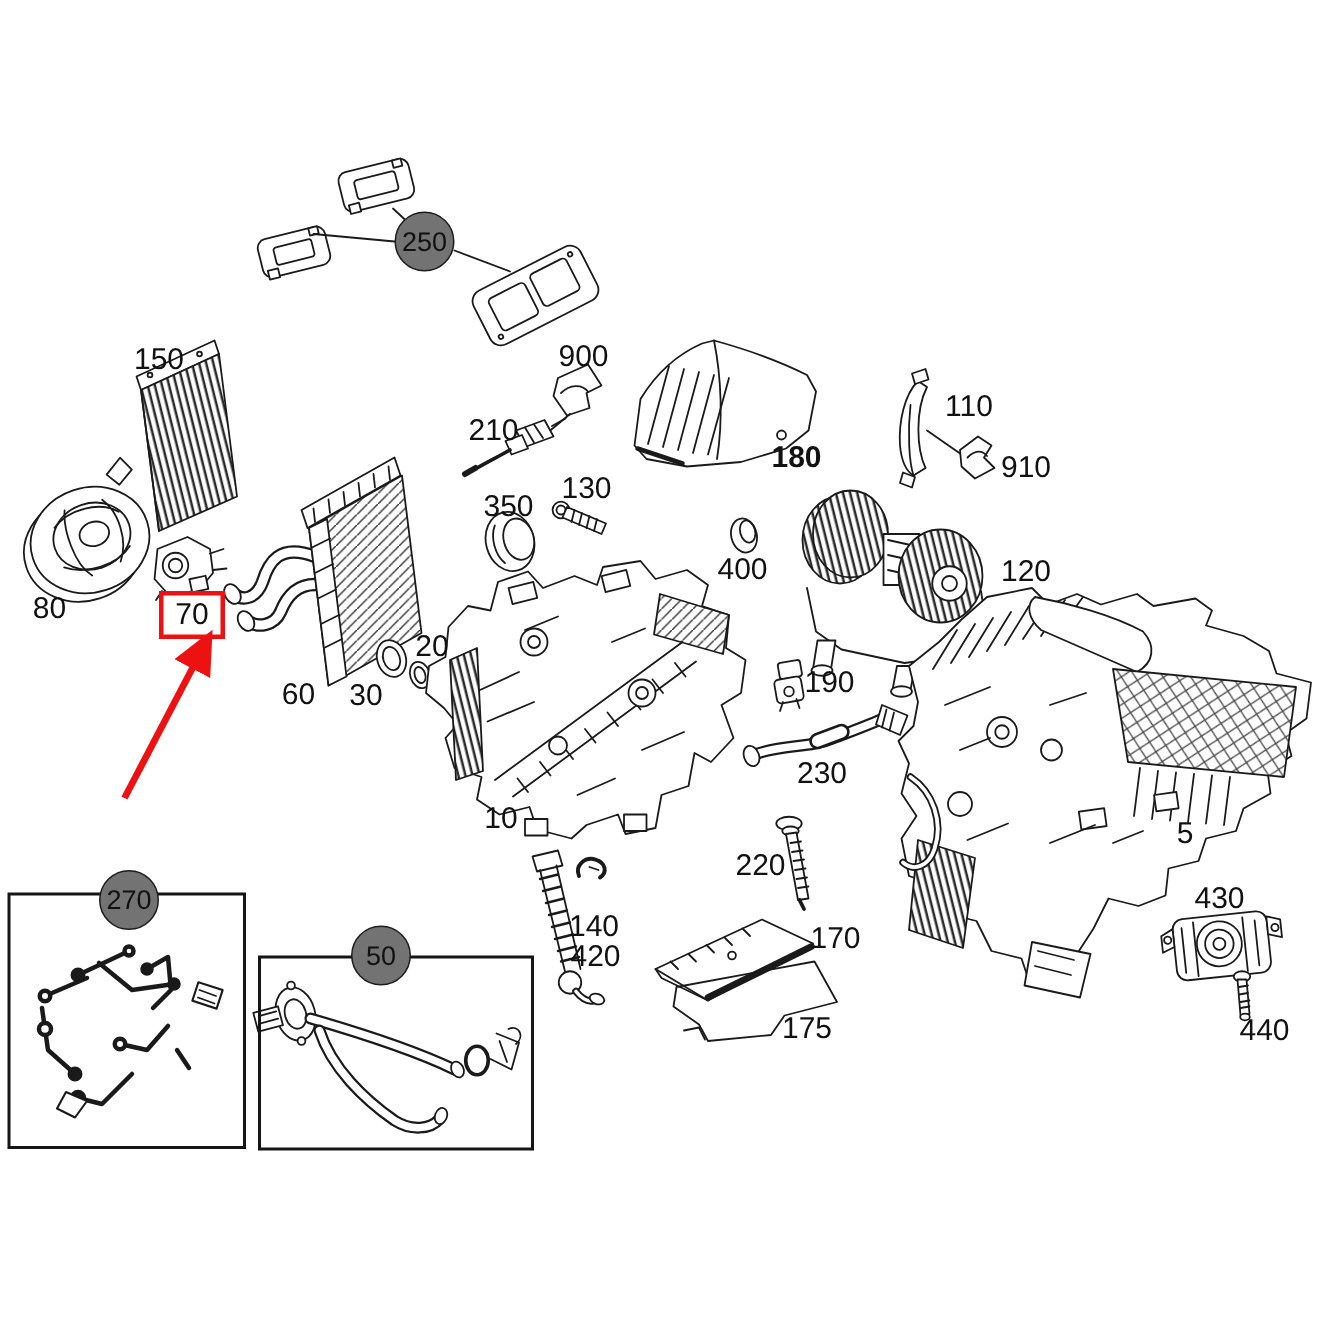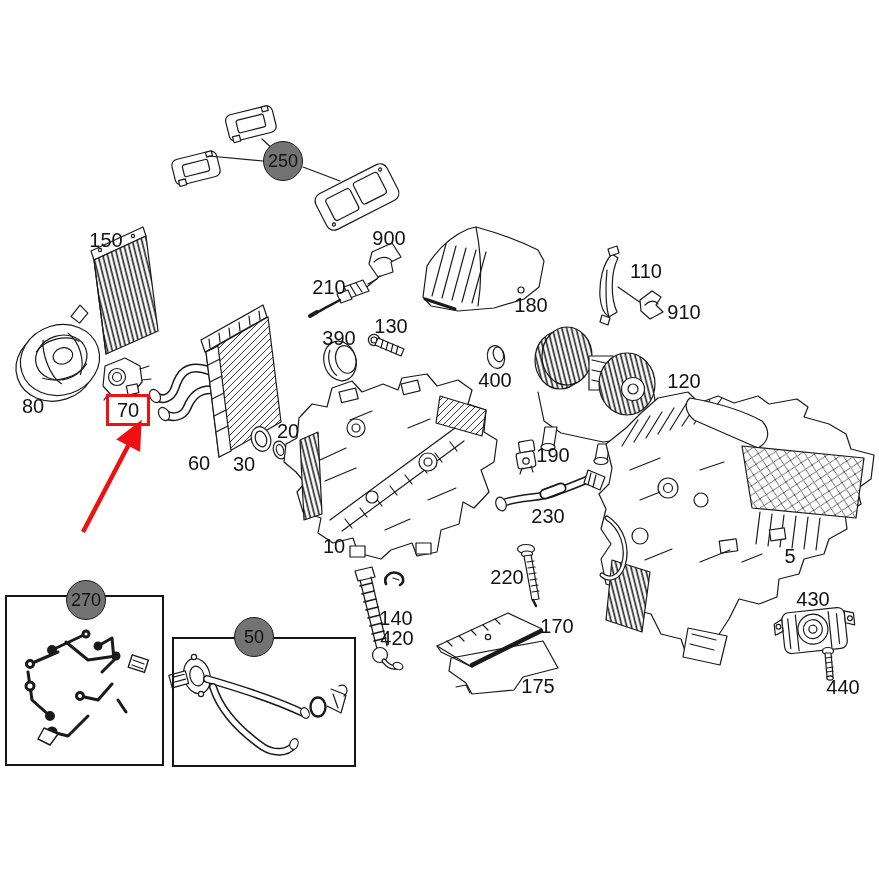--- a/index.html
+++ b/index.html
@@ -369,25 +369,25 @@
   </svg>
 
   <div class="gbox box270"></div>
   <div class="gbox box90"></div>
 
   <div class="callouts">
       <div class="lbl " style="left: 106px; top: 240px;">150</div>
       <div class="lbl circled" style="left: 283px; top: 161px;">250</div>
       <div class="lbl " style="left: 389px; top: 238px;">900</div>
       <div class="lbl " style="left: 329px; top: 287px; text-align: right;">210</div>
-      <div class="lbl " style="left: 531px; top: 305px;">180</div>
+      <div class="lbl " style="left: 531px; top: 305px; font-weight: bold;">180</div>
       <div class="lbl " style="left: 646px; top: 271px;">110</div>
       <div class="lbl " style="left: 684px; top: 312px;">910</div>
       <div class="lbl " style="left: 391px; top: 326px;">130</div>
-      <div class="lbl " style="left: 339px; top: 338px;">390</div>
+      <div class="lbl " style="left: 339px; top: 338px;">350</div>
       <div class="lbl " style="left: 495px; top: 380px;">400</div>
       <div class="lbl " style="left: 667px; top: 381px; padding-left: 34px;">120</div>
       <div class="lbl " style="left: 33px; top: 406px;">80</div>
       <div class="lbl red-box" style="left: 128px; top: 410px; border-color: rgb(238, 17, 17);">70</div>
       <div class="lbl " style="left: 199px; top: 463px;">60</div>
       <div class="lbl " style="left: 244px; top: 464px;">30</div>
       <div class="lbl " style="left: 288px; top: 431px;">20</div>
       <div class="lbl " style="left: 334px; top: 546px;">10</div>
       <div class="lbl " style="left: 553px; top: 455px;">190</div>
       <div class="lbl " style="left: 548px; top: 516px;">230</div>

